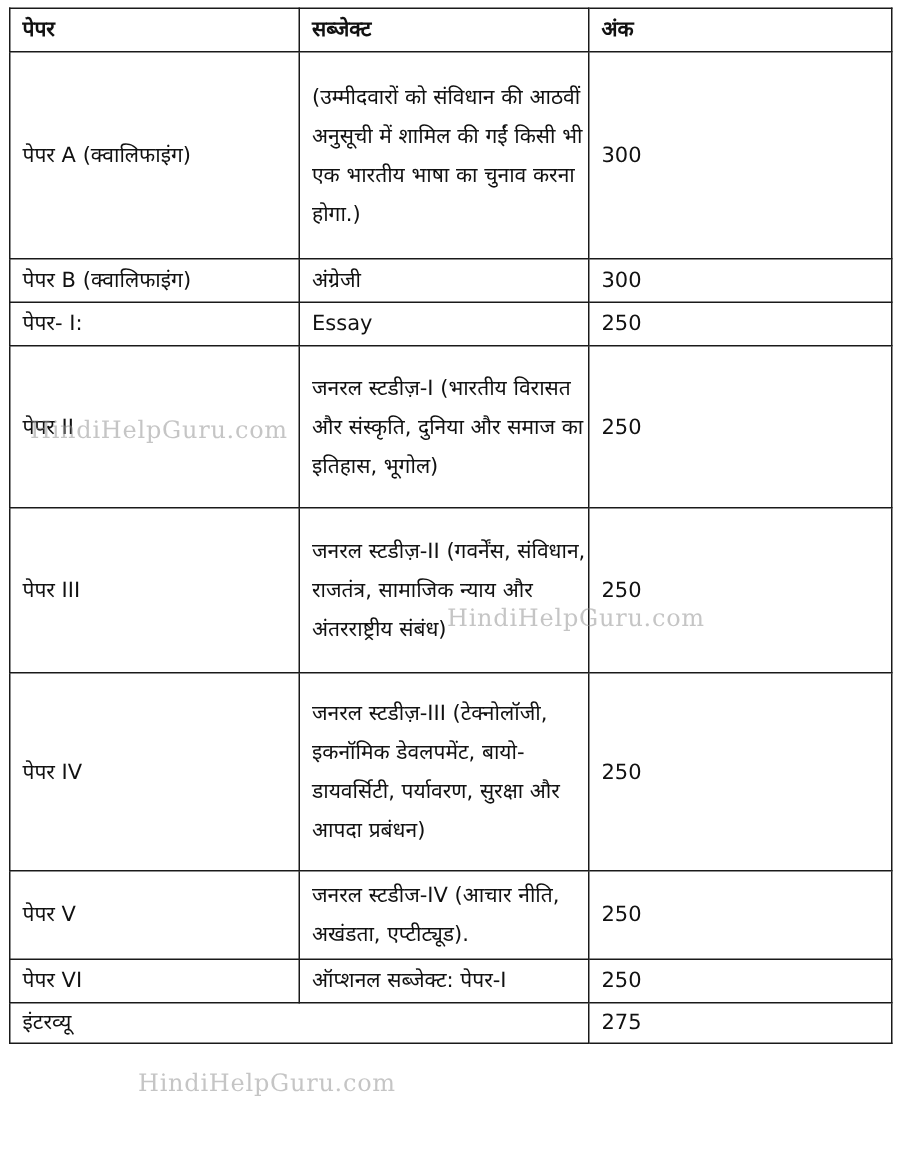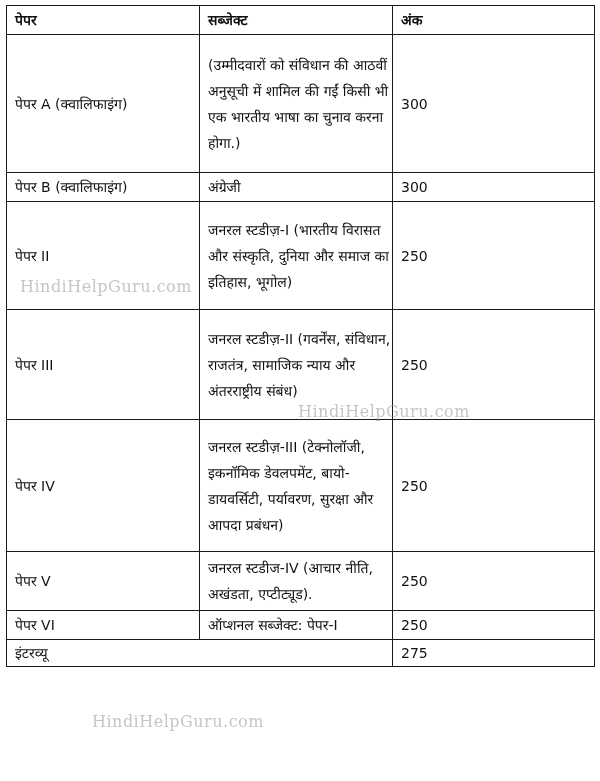--- a/index.html
+++ b/index.html
@@ -75,20 +75,25 @@
       <tr style="height: 138px;">
         <td>पेपर A (क्वालिफाइंग)</td>
         <td class="subject-cell">(उम्मीदवारों को संविधान की आठवीं अनुसूची में शामिल की गईं किसी भी एक भारतीय भाषा का चुनाव करना होगा.)</td>
         <td>300</td>
       </tr>
       <tr style="height: 26px;">
         <td>पेपर B (क्वालिफाइंग)</td>
         <td class="subject-cell">अंग्रेजी</td>
         <td>300</td>
       </tr>
+      <tr style="height: 29px;">
+        <td>पेपर- I:</td>
+        <td class="subject-cell">Essay</td>
+        <td>250</td>
+      </tr>
       <tr style="height: 108px;">
         <td>पेपर II</td>
         <td class="subject-cell">जनरल स्टडीज़-I (भारतीय विरासत और संस्कृति, दुनिया और समाज का इतिहास, भूगोल)</td>
         <td>250</td>
       </tr>
       <tr style="height: 110px;">
         <td>पेपर III</td>
         <td class="subject-cell">जनरल स्टडीज़-II (गवर्नेंस, संविधान, राजतंत्र, सामाजिक न्याय और अंतरराष्ट्रीय संबंध)</td>
         <td>250</td>
       </tr>

